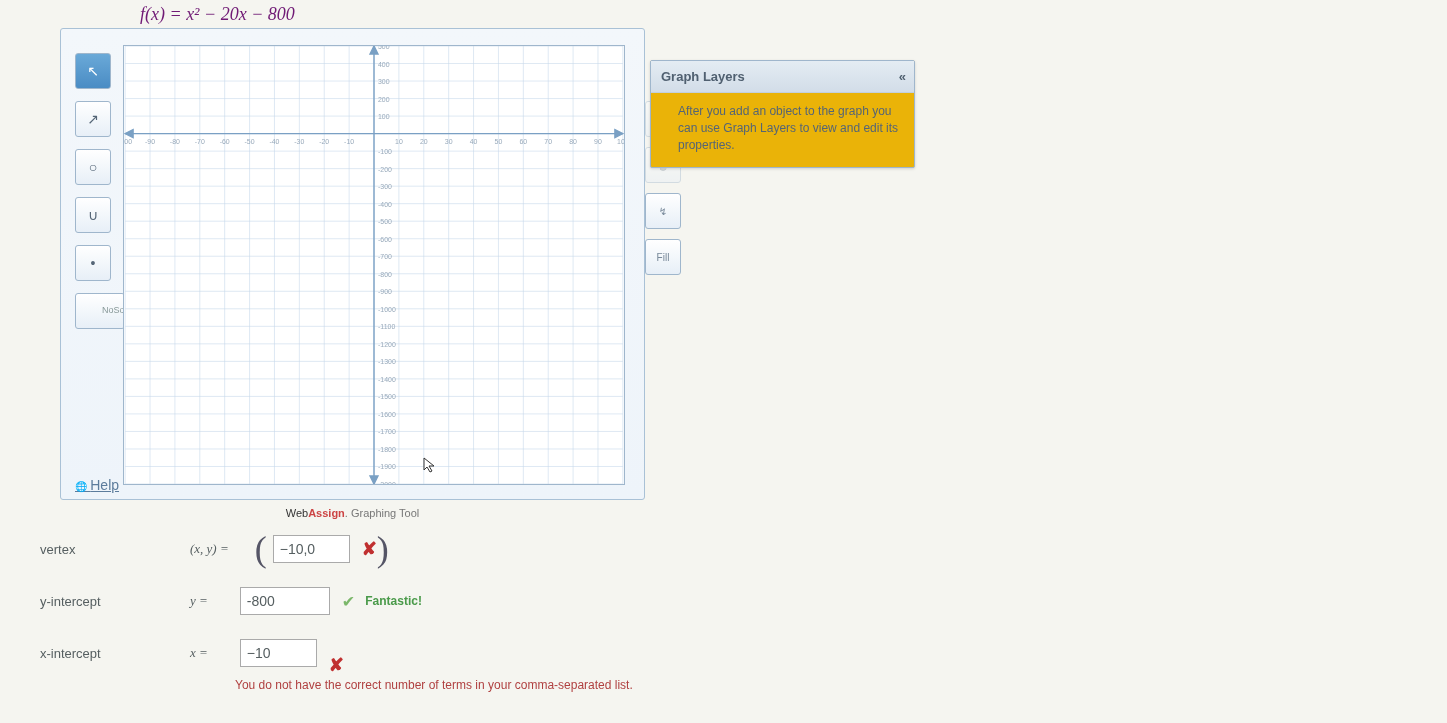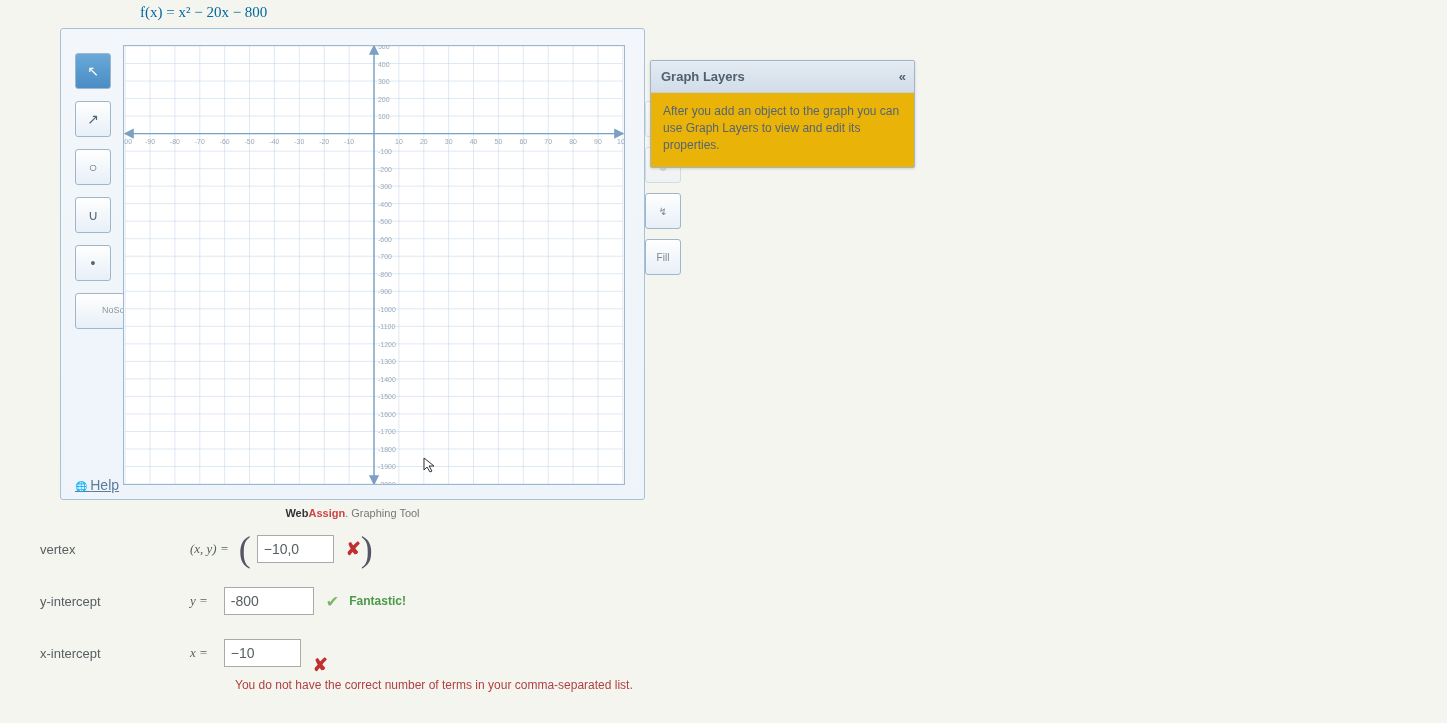--- a/index.html
+++ b/index.html
@@ -10,22 +10,23 @@
   height: 723px;
   position: relative;
   overflow: hidden;
   color: #333;
 }
 .equation {
   position: absolute;
   top: 4px;
   left: 140px;
   font-family: "Times New Roman", serif;
-  font-size: 15px;
-  color: #0369a1;
+  font-style: italic;
+  font-size: 18px;
+  color: #701a75;
 }
 .graph-area {
   position: absolute;
   top: 28px;
   left: 60px;
   width: 585px;
   height: 472px;
   background: linear-gradient(#f3f7fb,#eef4fa);
   border: 1px solid #a9c1d6;
   border-radius: 3px;
@@ -73,21 +74,21 @@
 }
 .help-link::before { content: "🌐 "; font-size: 10px; }
 .footer-brand {
   position: absolute;
   bottom: -20px;
   left: 50%;
   transform: translateX(-50%);
   font-size: 11px;
   color: #777;
 }
-.footer-brand .wa1 { color: #333; font-weight: bold; }
+.footer-brand .wa1 { color: #333; font-weight: normal; }
 .footer-brand .wa2 { color: #c44; font-weight: bold; }
 .right-tools {
   position: absolute;
   top: 72px;
   left: 584px;
   width: 44px;
 }
 .right-tools .rt {
   width: 36px; height: 36px;
   border: 1px solid #9fb6cc;
@@ -114,21 +115,21 @@
   padding: 8px 10px;
   font-size: 13px;
   font-weight: bold;
   color: #506070;
   position: relative;
 }
 .layers-panel .hdr .coll {
   position: absolute; right: 8px; top: 8px; color:#506070; cursor:pointer;
 }
 .layers-panel .body {
-  padding: 10px 12px 14px 12px;
+  padding: 10px 12px 14px 27px;
   font-size: 12px;
   color: #556575;
   line-height: 1.4;
 }
 .question-area {
   position: absolute;
   top: 530px;
   left: 40px;
   right: 20px;
 }
@@ -140,21 +141,21 @@
 .answer-row {
   display: flex;
   align-items: center;
   font-size: 13px;
   color: #555e60;
   margin-bottom: 14px;
   min-height: 38px;
   font-family: Verdana, sans-serif;
 }
 .answer-row .label { width: 150px; }
-.answer-row .pre { font-style: italic; font-family: "Times New Roman", serif; margin-right: 10px; }
+.answer-row .pre { font-style: italic; font-family: "Times New Roman", serif; margin-right: 26px; }
 .paren { font-size: 36px; font-family: "Times New Roman", serif; color:#556; font-weight:200; line-height: 0.8;}
 .ans-input {
   border: 1px solid #aaa;
   background: #fff;
   height: 28px;
   padding: 2px 6px;
   font-size: 14px;
   color: #555e60;
   margin: 0 6px;
 }

